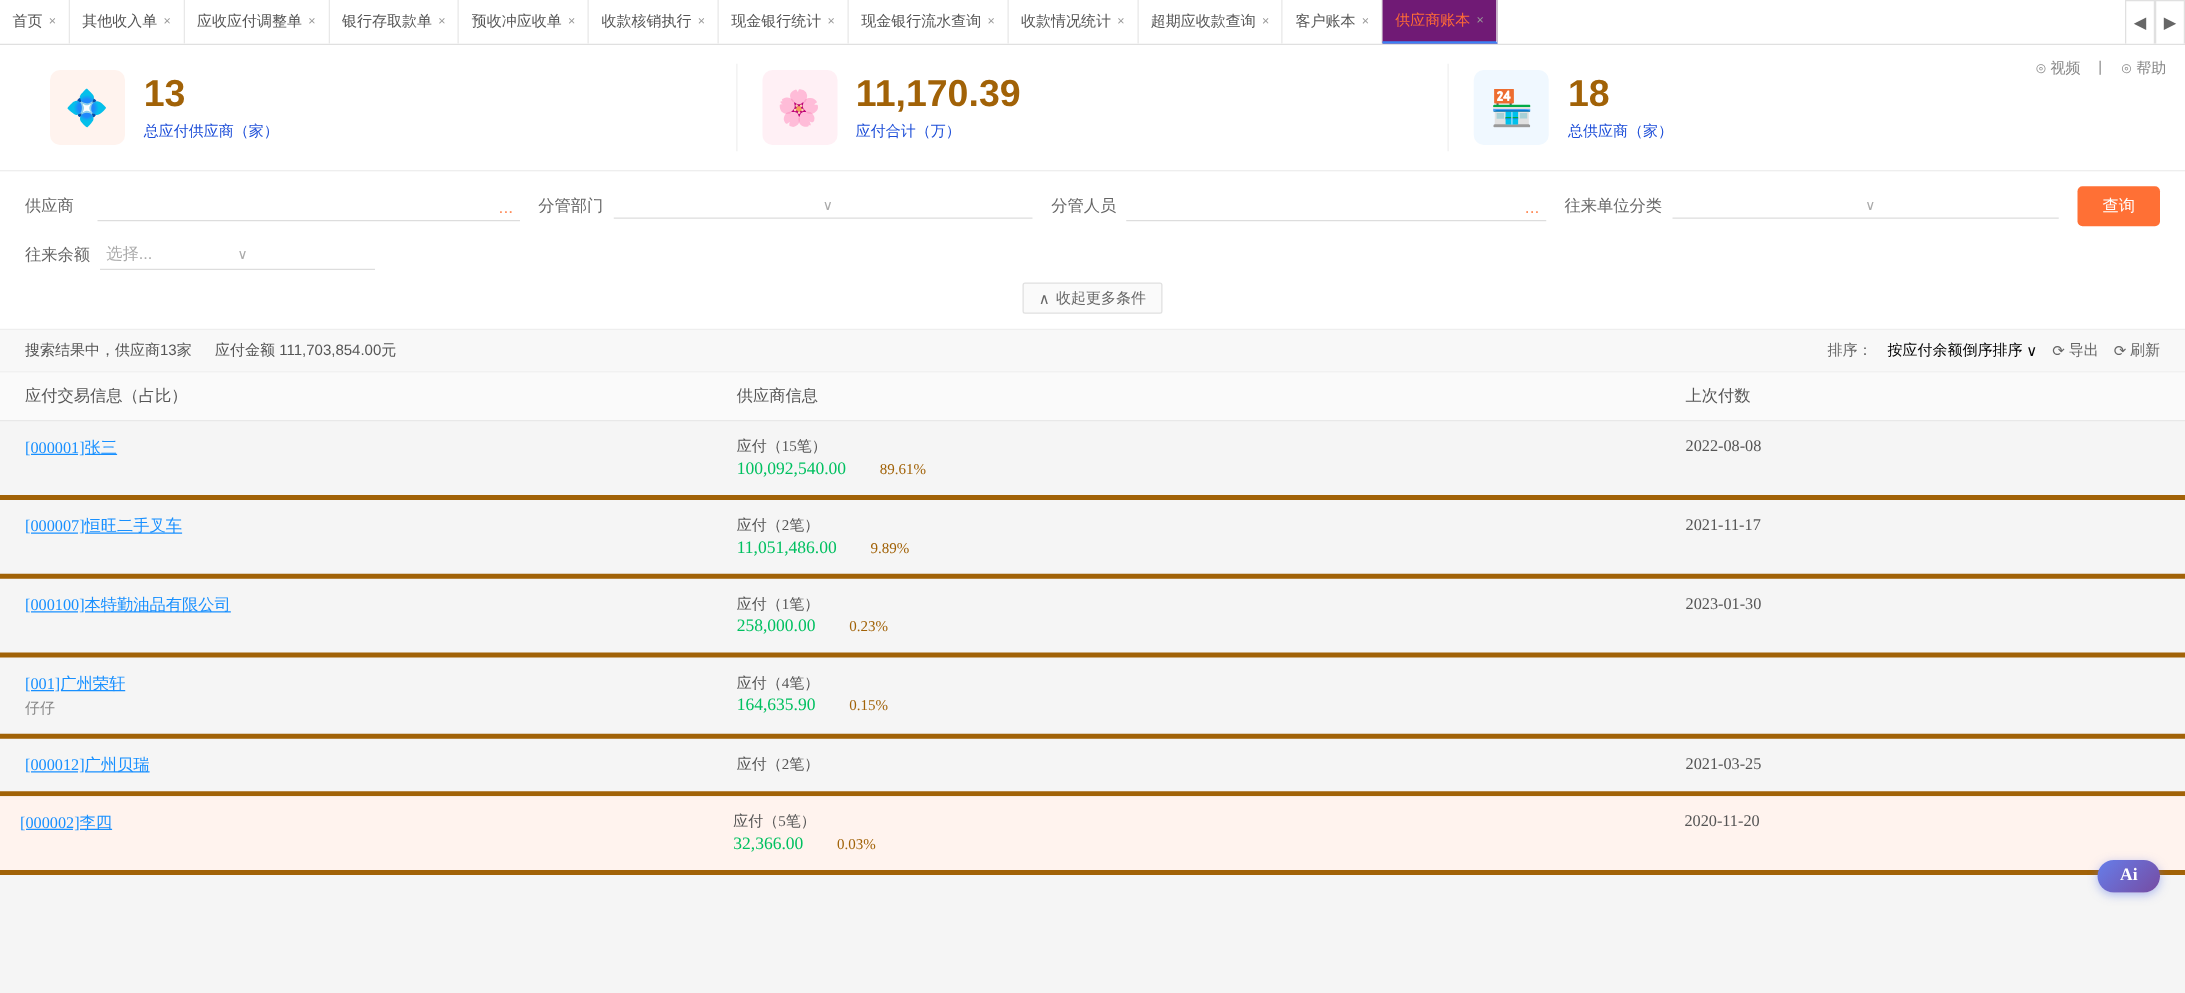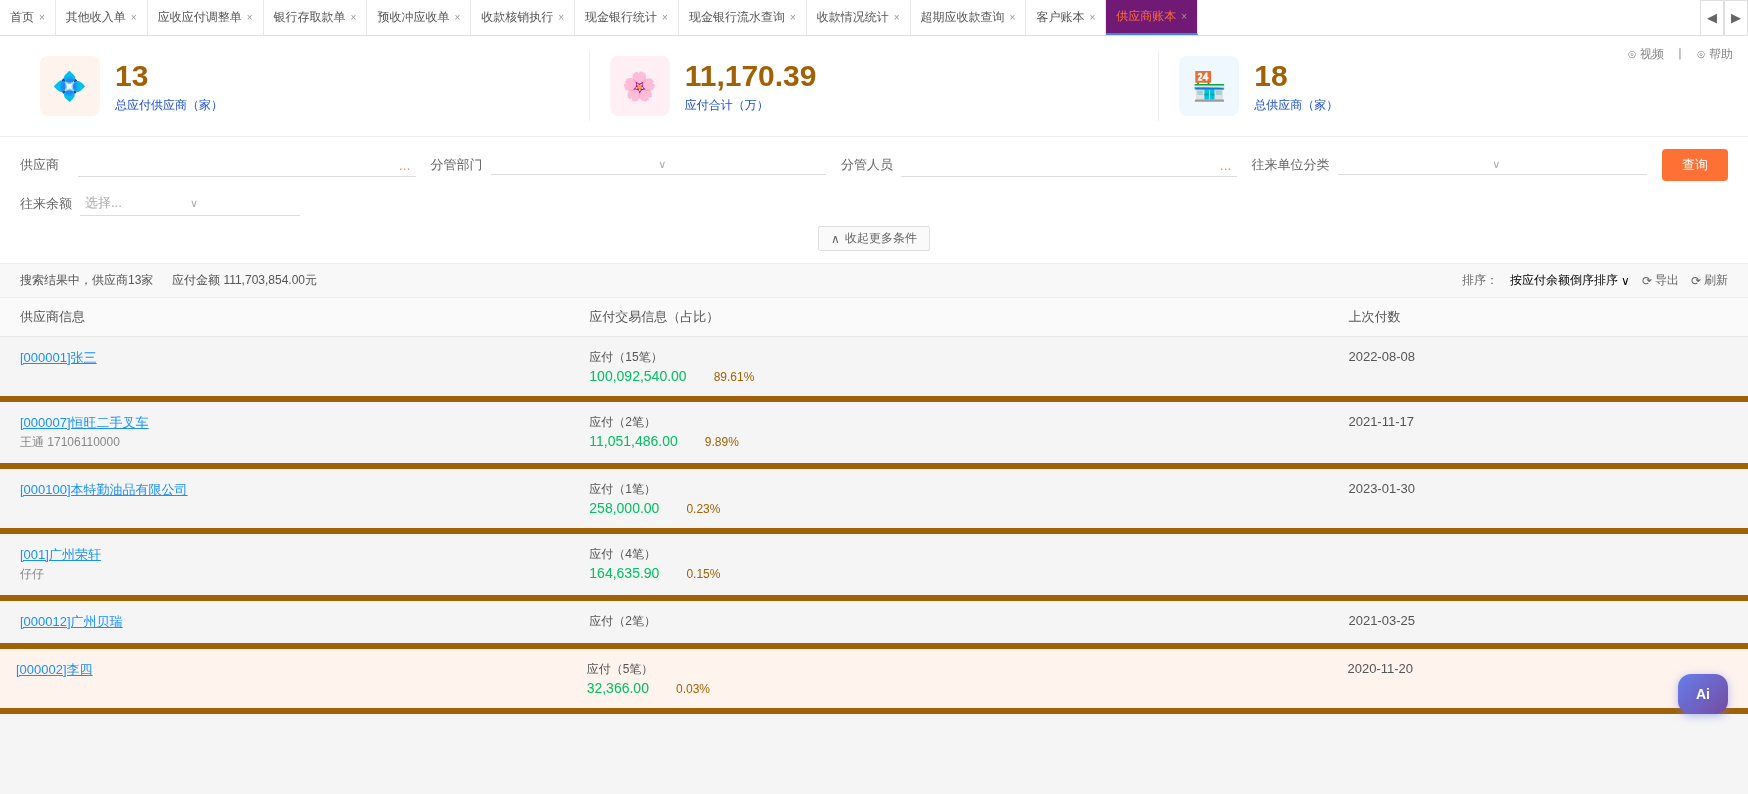--- a/index.html
+++ b/index.html
@@ -91,20 +91,21 @@
       margin-top: 3px;
     }
     .top-right-links {
       position: absolute;
       right: 15px;
       top: 10px;
       font-size: 12px;
       color: #666;
       display: flex;
       gap: 10px;
+      font-family: Liberation Serif, serif;
     }
     .top-right-links span { cursor: pointer; color: #888; }
 
     
     .search-area {
       background: #fff;
       padding: 12px 20px;
       border-bottom: 1px solid #eee;
     }
     .search-row {
@@ -227,22 +228,23 @@
       background: #fafafa;
       border-bottom: 1px solid #e8e8e8;
       font-size: 13px;
       color: #555;
       font-weight: 500;
     }
     .table-row {
       display: grid;
       grid-template-columns: 1.5fr 2fr 1fr;
       padding: 12px 20px;
-      border-bottom: 6px solid #a16207;
+      border-bottom: 4px solid #a16207;
       align-items: start;
+      font-family: Liberation Serif, serif;
     }
     .table-row.highlighted { background: #fff3ee; padding-left: 16px; }
     .supplier-link {
       color: #1890ff;
       text-decoration: underline;
       cursor: pointer;
       font-size: 13px;
     }
     .supplier-sub {
       font-size: 12px;
@@ -268,29 +270,30 @@
     }
 
     
     .ai-badge {
       position: fixed;
       right: 20px;
       bottom: 80px;
       background: linear-gradient(135deg, #667eea, #764ba2);
       color: #fff;
       width: 50px;
-      height: 40px;
+      height: 26px;
       border-radius: 13px;
       display: flex;
       align-items: center;
       justify-content: center;
       font-size: 14px;
       font-weight: bold;
       cursor: pointer;
       box-shadow: 0 2px 8px rgba(102,126,234,0.5);
+      font-family: Liberation Serif, serif;
     }
   </style>
 </head>
 <body>
 
 <div class="top-nav">
   <div id="nav-tabs-container" style="display:flex;align-items:center;flex:1;overflow:hidden;height:100%;">
       <div class="nav-tab">
         <span>首页</span>
         <span class="close-btn">×</span>
@@ -446,38 +449,38 @@
     </div>
     <div class="action-btn">
       <span>⟳</span>
       <span>刷新</span>
     </div>
   </div>
 </div>
 
 <div class="table-container">
   <div class="table-header">
+    <span>应付交易信息（占比）</span>
     <span>供应商信息</span>
-    <span>应付交易信息（占比）</span>
     <span>上次付数</span>
   </div>
   <div id="table-body">
       <div class="table-row">
         <div><span class="supplier-link">[000001]张三</span></div>
         <div>
           <div class="transaction-label">应付（15笔）</div>
           <div style="display: flex; align-items: baseline; gap: 12px;">
             <span class="transaction-amount">100,092,540.00</span>
             <span class="transaction-pct">89.61%</span>
           </div>
         </div>
         <div><span class="last-payment">2022-08-08</span></div>
       </div>
       <div class="table-row">
-        <div><span class="supplier-link">[000007]恒旺二手叉车</span><div class="supplier-sub">王通  17106110000</div></div>
+        <div><span class="supplier-link">[000007]恒旺二手叉车</span></div>
         <div>
           <div class="transaction-label">应付（2笔）</div>
           <div style="display: flex; align-items: baseline; gap: 12px;">
             <span class="transaction-amount">11,051,486.00</span>
             <span class="transaction-pct">9.89%</span>
           </div>
         </div>
         <div><span class="last-payment">2021-11-17</span></div>
       </div>
       <div class="table-row">

